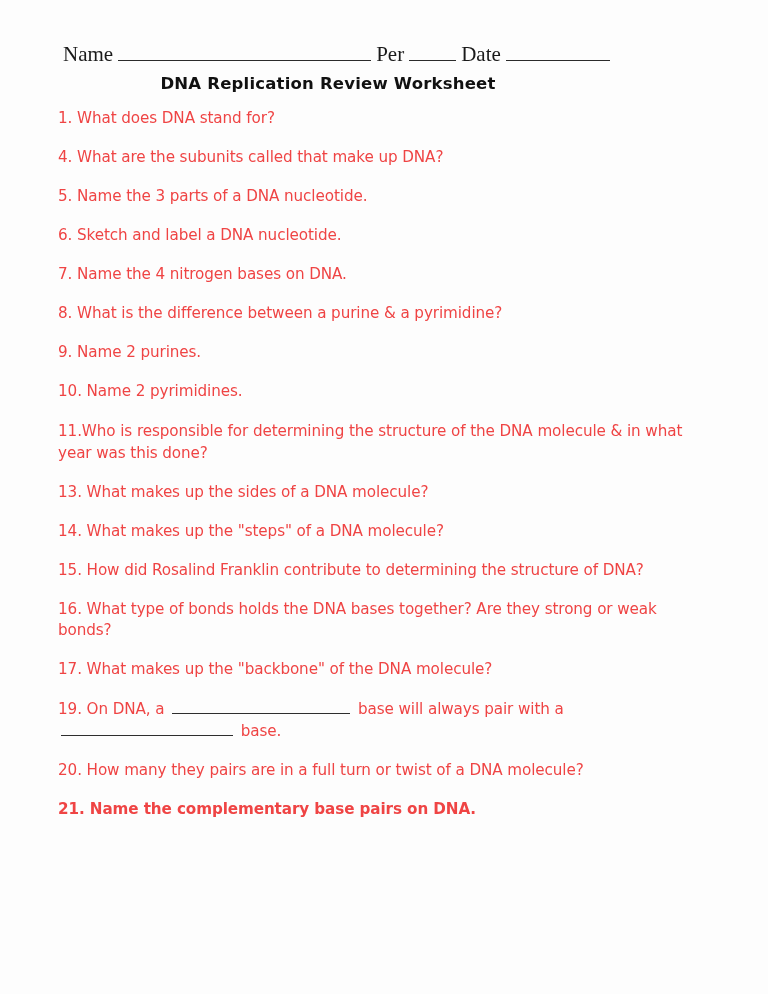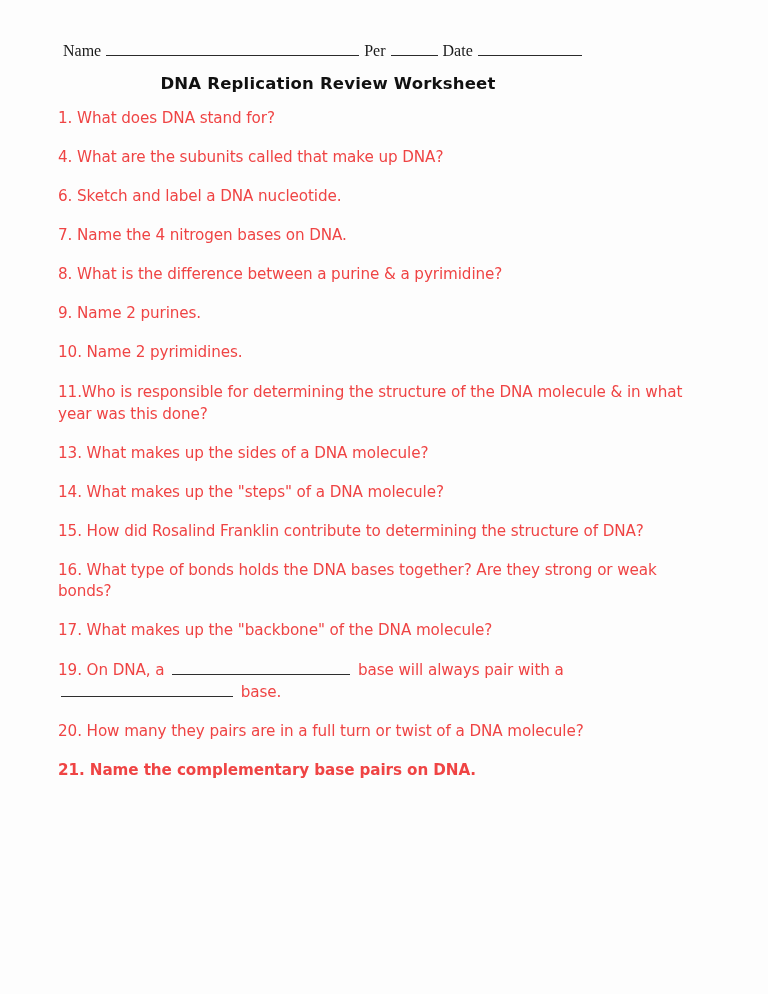--- a/index.html
+++ b/index.html
@@ -23,21 +23,21 @@
     box-sizing: border-box;
   }
 
   
   .header-row {
     position: absolute;
     left: 63px;
     top: 42px;
     width: 640px;
     font-family: "Liberation Serif", "DejaVu Serif", serif;
-    font-size: 16px;
+    font-size: 21px;
     color: #1a1a1a;
     white-space: nowrap;
     display: flex;
     align-items: baseline;
   }
   .header-label {
     display: inline-block;
   }
   .rule {
     display: inline-block;
@@ -117,20 +117,24 @@
       <span>1.</span>
       <span>What does DNA stand for?</span>
     </div>
 
 
     <div class="q">
       <span>4.</span>
       <span>What are the subunits called that make up DNA?</span>
     </div>
 
+    <div class="q">
+      <span>5.</span>
+      <span>Name the 3 parts of a DNA nucleotide.</span>
+    </div>
 
     <div class="q">
       <span>6.</span>
       <span>Sketch and label a DNA nucleotide.</span>
     </div>
 
     <div class="q">
       <span>7.</span>
       <span>Name the 4 nitrogen bases on DNA.</span>
     </div>

